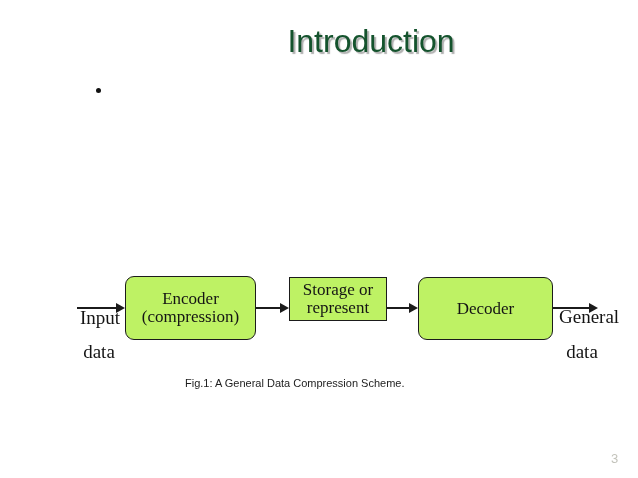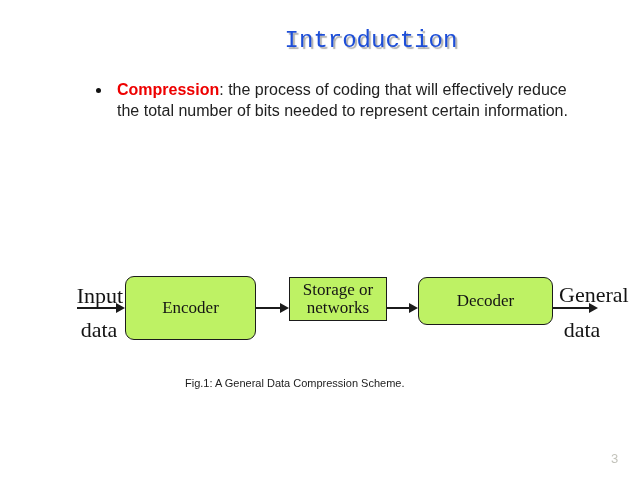--- a/index.html
+++ b/index.html
@@ -7,26 +7,25 @@
     position:relative;
     width:638px;height:478px;
     background:#ffffff;
     overflow:hidden;
     font-family:"Liberation Sans", sans-serif;
   }
   .title{
     position:absolute;
     left:371px;top:24px;
     transform:translateX(-50%);
-    font-size:24px;
+    font-size:32px;
     line-height:34px;
-    color:#1d4ed8;
+    color:#14532d;
     text-shadow:2px 2px 1px rgba(110,110,110,0.55);
     white-space:nowrap;
-    font-family:Liberation Mono, monospace;
   }
   .bullet-dot{
     position:absolute;
     left:96px;top:88px;
     width:5px;height:5px;
     border-radius:50%;
     background:#111111;
   }
   .body-text{
     position:absolute;
@@ -53,23 +52,24 @@
     font-size:17px;
     line-height:18px;
     color:#141414;
     text-align:center;
     background:#bef264;
   }
   .dbox.rounded{border-radius:9px;}
   .dlabel{
     position:absolute;
     font-family:"Liberation Serif", serif;
-    font-size:22px;
+    font-size:19px;
     color:#141414;
     text-align:center;
+    margin-top:24px;
   }
   .shaft{
     position:absolute;
     height:1.5px;
     background:#1b1b1b;
   }
   .head{
     position:absolute;
     width:0;height:0;
     border-top:5px solid transparent;
@@ -91,46 +91,43 @@
   }
 </style>
 </head>
 <body>
 
 <div class="slide">
 
   <div class="title">Introduction</div>
 
   <span class="bullet-dot"></span>
-  <div class="body-text">
-    <span class="term" style="color: rgb(238, 0, 0);">Compression</span><span>: the process of coding that will effectively reduce</span><br>
-    <span>the total number of bits needed to represent certain information.</span>
-  </div>
 
   <div class="dlabel" style="left:76px;top:283px;width:48px;">Input</div>
   <div class="shaft" style="left:77px;top:307px;width:39px;"></div>
   <div class="head" style="left:116px;top:303px;"></div>
   <div class="dlabel" style="left:76px;top:317px;width:46px;">data</div>
 
   <div class="dbox rounded" style="left:125px;top:276px;width:131px;height:64px;">
     <span>Encoder</span>
+    <span>(compression)</span>
   </div>
 
   <div class="shaft" style="left:256px;top:307px;width:24px;"></div>
   <div class="head" style="left:280px;top:303px;"></div>
 
   <div class="dbox" style="left:289px;top:277px;width:98px;height:44px;">
     <span>Storage or</span>
-    <span>networks</span>
+    <span>represent</span>
   </div>
 
   <div class="shaft" style="left:387px;top:307px;width:22px;"></div>
   <div class="head" style="left:409px;top:303px;"></div>
 
-  <div class="dbox rounded" style="left:418px;top:277px;width:135px;height:48px;">
+  <div class="dbox rounded" style="left:418px;top:277px;width:135px;height:63px;">
     <span>Decoder</span>
   </div>
 
   <div class="shaft" style="left:553px;top:307px;width:36px;"></div>
   <div class="head" style="left:589px;top:303px;"></div>
   <div class="dlabel" style="left:559px;top:282px;width:50px;">General</div>
   <div class="dlabel" style="left:559px;top:317px;width:46px;">data</div>
 
   <div class="caption">Fig.1: A General Data Compression Scheme.</div>
 

